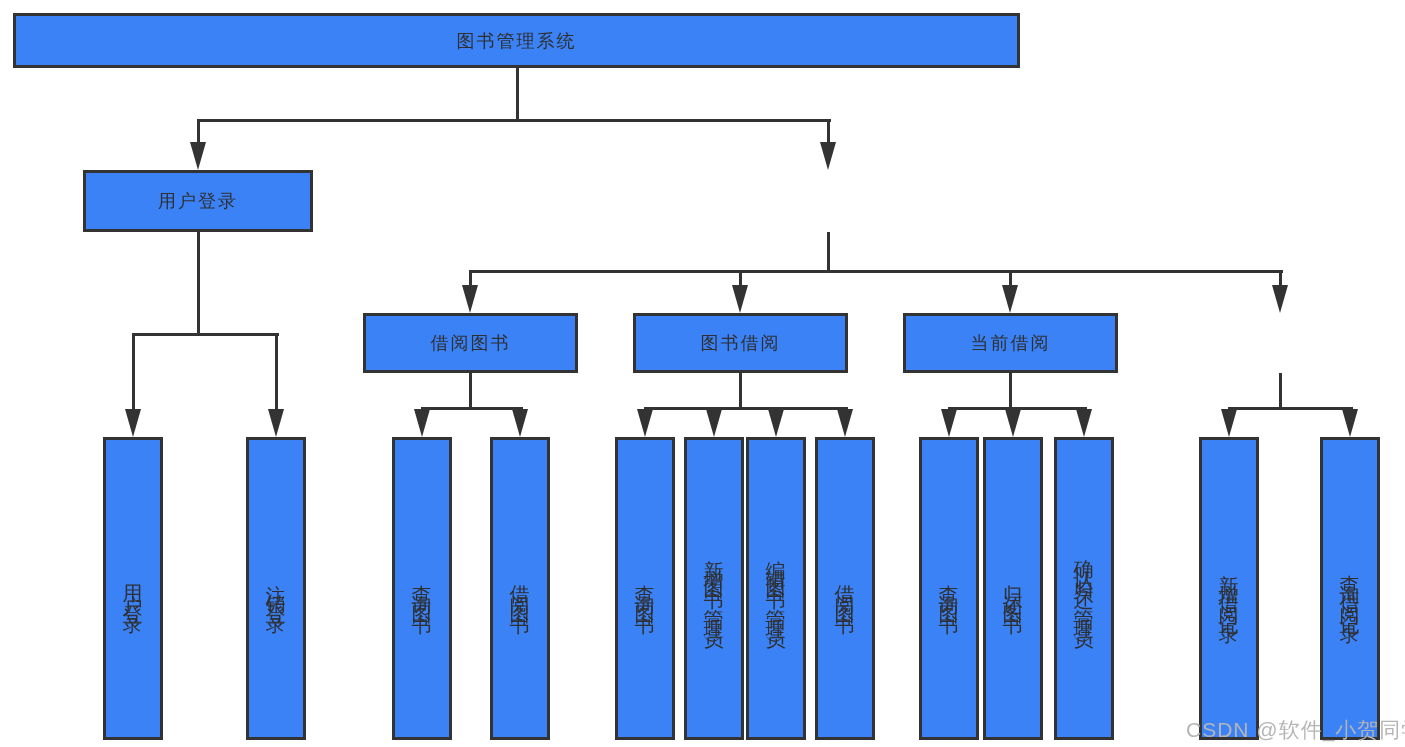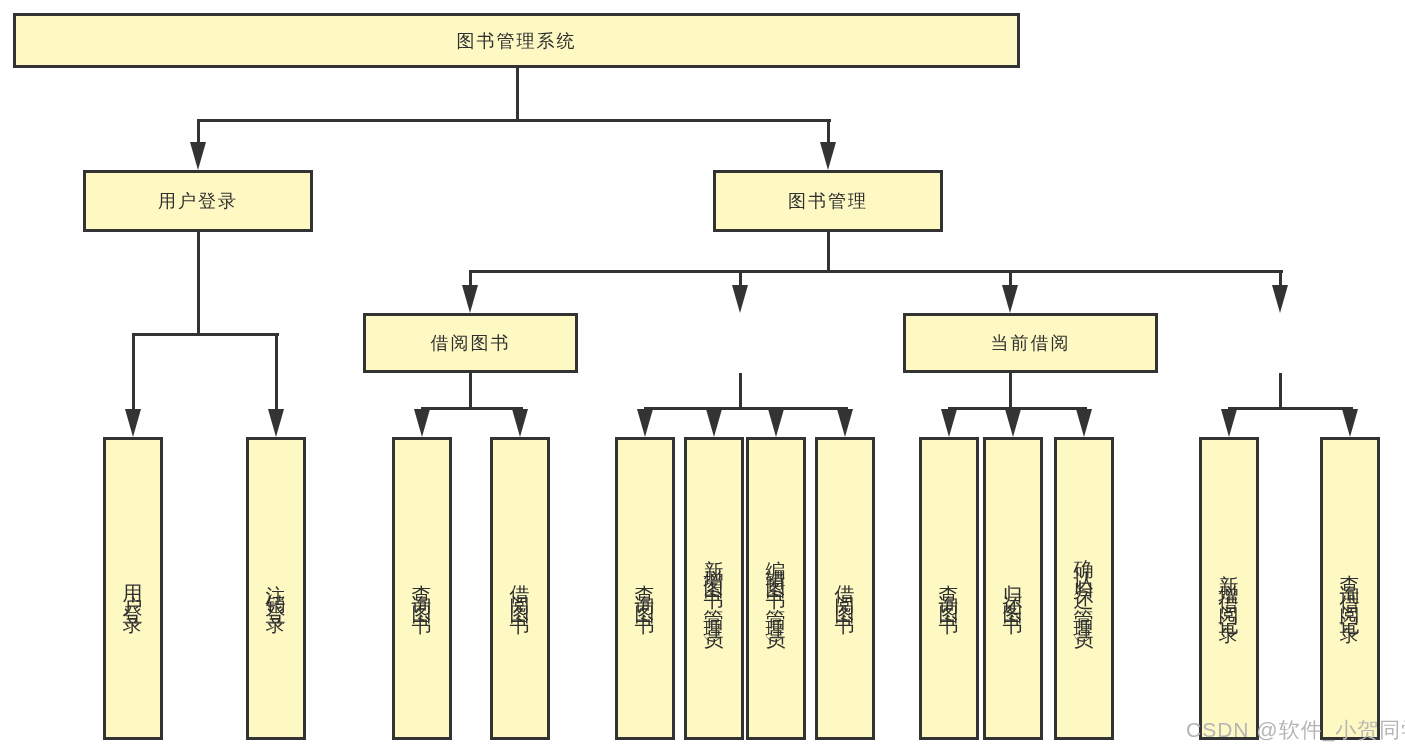--- a/index.html
+++ b/index.html
@@ -17,21 +17,21 @@
     position:relative;
     width:1405px;
     height:747px;
     background:var(--background);
     overflow:hidden;
   }
   .box{
     position:absolute;
     box-sizing:border-box;
     border:3px solid var(--line);
-    background:#fef9c3;
+    background:#3b82f6;
     display:flex;
     align-items:center;
     justify-content:center;
     color:var(--text);
     z-index:2;
   }
   .box.h{
     font-size:18px;
     letter-spacing:2px;
     white-space:nowrap;
@@ -68,24 +68,24 @@
   }
 </style>
 </head>
 <body>
 
 <div class="canvas">
 
   <div class="box h" style="left:13px;top:13px;width:1007px;height:55px">图书管理系统</div>
 
   <div class="box h" style="left:83px;top:170px;width:230px;height:62px">用户登录</div>
-  <div class="box h" style="left:713px;top:170px;width:230px;height:62px">图书管理</div>
 
   <div class="box h" style="left:363px;top:313px;width:215px;height:60px">借阅图书</div>
-  <div class="box h" style="left:903px;top:313px;width:255px;height:60px">当前借阅</div>
+  <div class="box h" style="left:633px;top:313px;width:215px;height:60px">图书借阅</div>
+  <div class="box h" style="left:903px;top:313px;width:215px;height:60px">当前借阅</div>
 
   <div class="box v" style="left:103px;top:437px;width:60px;height:303px">用户登录</div>
   <div class="box v" style="left:246px;top:437px;width:60px;height:303px">注销登录</div>
 
   <div class="box v" style="left:392px;top:437px;width:60px;height:303px">查询图书</div>
   <div class="box v" style="left:490px;top:437px;width:60px;height:303px">借阅图书</div>
 
   <div class="box v" style="left:615px;top:437px;width:60px;height:303px">查询图书</div>
   <div class="box v" style="left:684px;top:437px;width:60px;height:303px">新增图书（管理员）</div>
   <div class="box v" style="left:746px;top:437px;width:60px;height:303px">编辑图书（管理员）</div>

